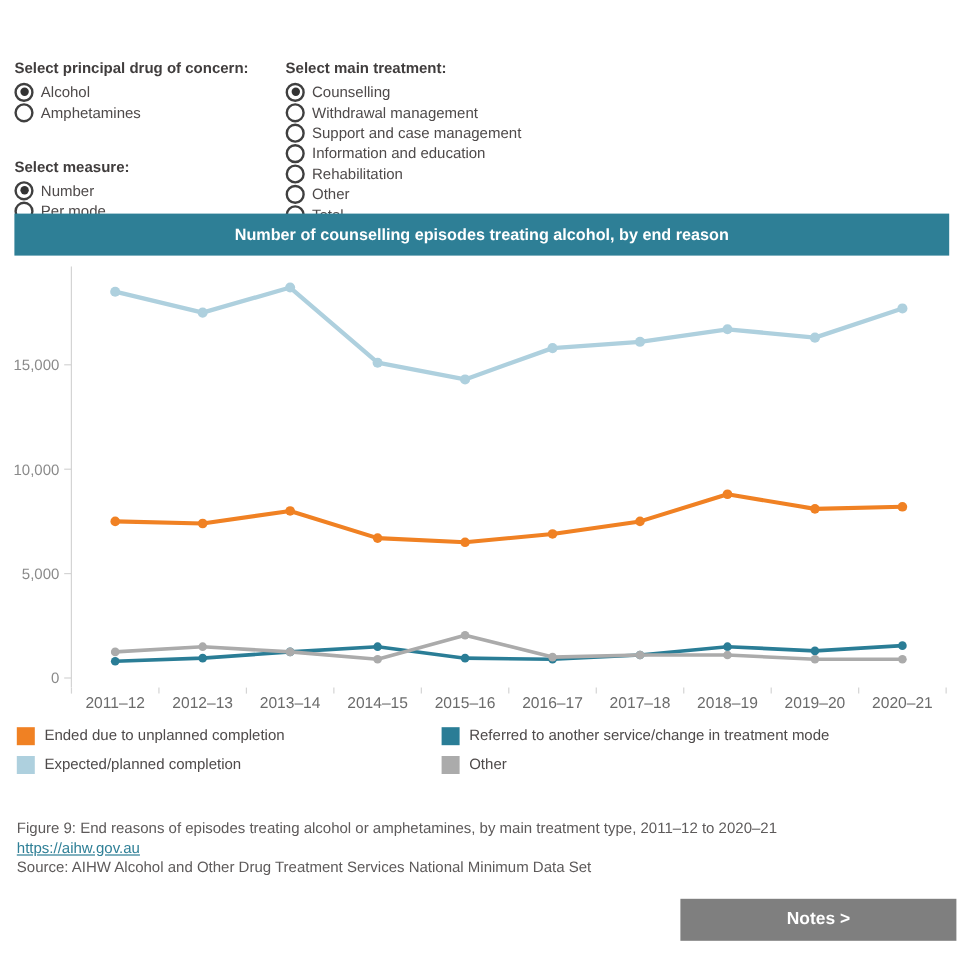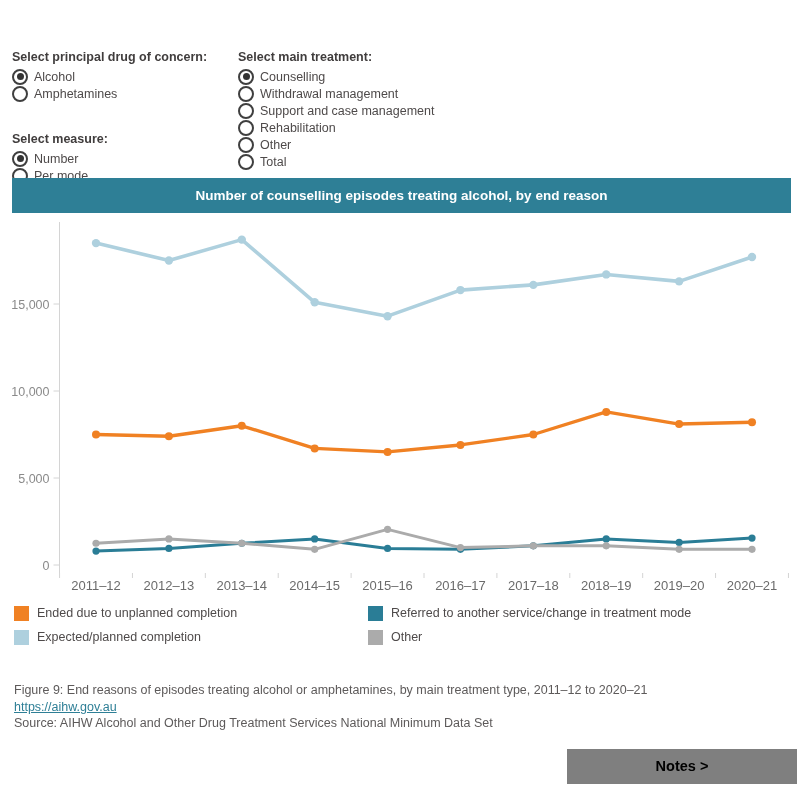--- a/index.html
+++ b/index.html
@@ -18,21 +18,21 @@
   
   .legend{position:absolute;left:14px;top:606px;width:772px;font-size:12.5px;}
   .legend-title{color:#403d3d;margin-bottom:8px;}
   .legend-grid{display:grid;grid-template-columns:354px auto;row-gap:9px;}
   .legend-item{display:flex;align-items:flex-start;}
   .legend-swatch{width:15px;height:15px;margin-right:8px;flex:0 0 auto;}
   
   .footer{position:absolute;left:14px;top:682px;font-size:12.5px;color:#5d5a5a;line-height:16.5px;}
   .footer a{color:#2e7f96;text-decoration:underline;}
   
-  .notes-btn{position:absolute;left:567px;top:749px;width:230px;height:35px;background:#7f7f7f;color:#000000;font-weight:bold;font-size:14.5px;text-align:center;line-height:35px;cursor:pointer;}
+  .notes-btn{position:absolute;left:567px;top:749px;width:230px;height:35px;background:#7f7f7f;color:#ffffff;font-weight:bold;font-size:14.5px;text-align:center;line-height:35px;cursor:pointer;}
 </style>
 </head>
 <body>
 
 <div class="filter-group" style="left:12px;top:14px;">
   <div class="filter-title">Select principal drug of concern:</div>
   <div>
       <div class="radio-row">
         <span class="radio-outer">
           <span class="radio-dot"></span>
@@ -71,20 +71,24 @@
         </span>
         <span class="radio-label">Counselling</span>
       </div>
       <div class="radio-row">
         <span class="radio-outer"></span>
         <span class="radio-label">Withdrawal management</span>
       </div>
       <div class="radio-row">
         <span class="radio-outer"></span>
         <span class="radio-label">Support and case management</span>
+      </div>
+      <div class="radio-row">
+        <span class="radio-outer"></span>
+        <span class="radio-label">Information and education</span>
       </div>
       <div class="radio-row">
         <span class="radio-outer"></span>
         <span class="radio-label">Rehabilitation</span>
       </div>
       <div class="radio-row">
         <span class="radio-outer"></span>
         <span class="radio-label">Other</span>
       </div>
       <div class="radio-row">

